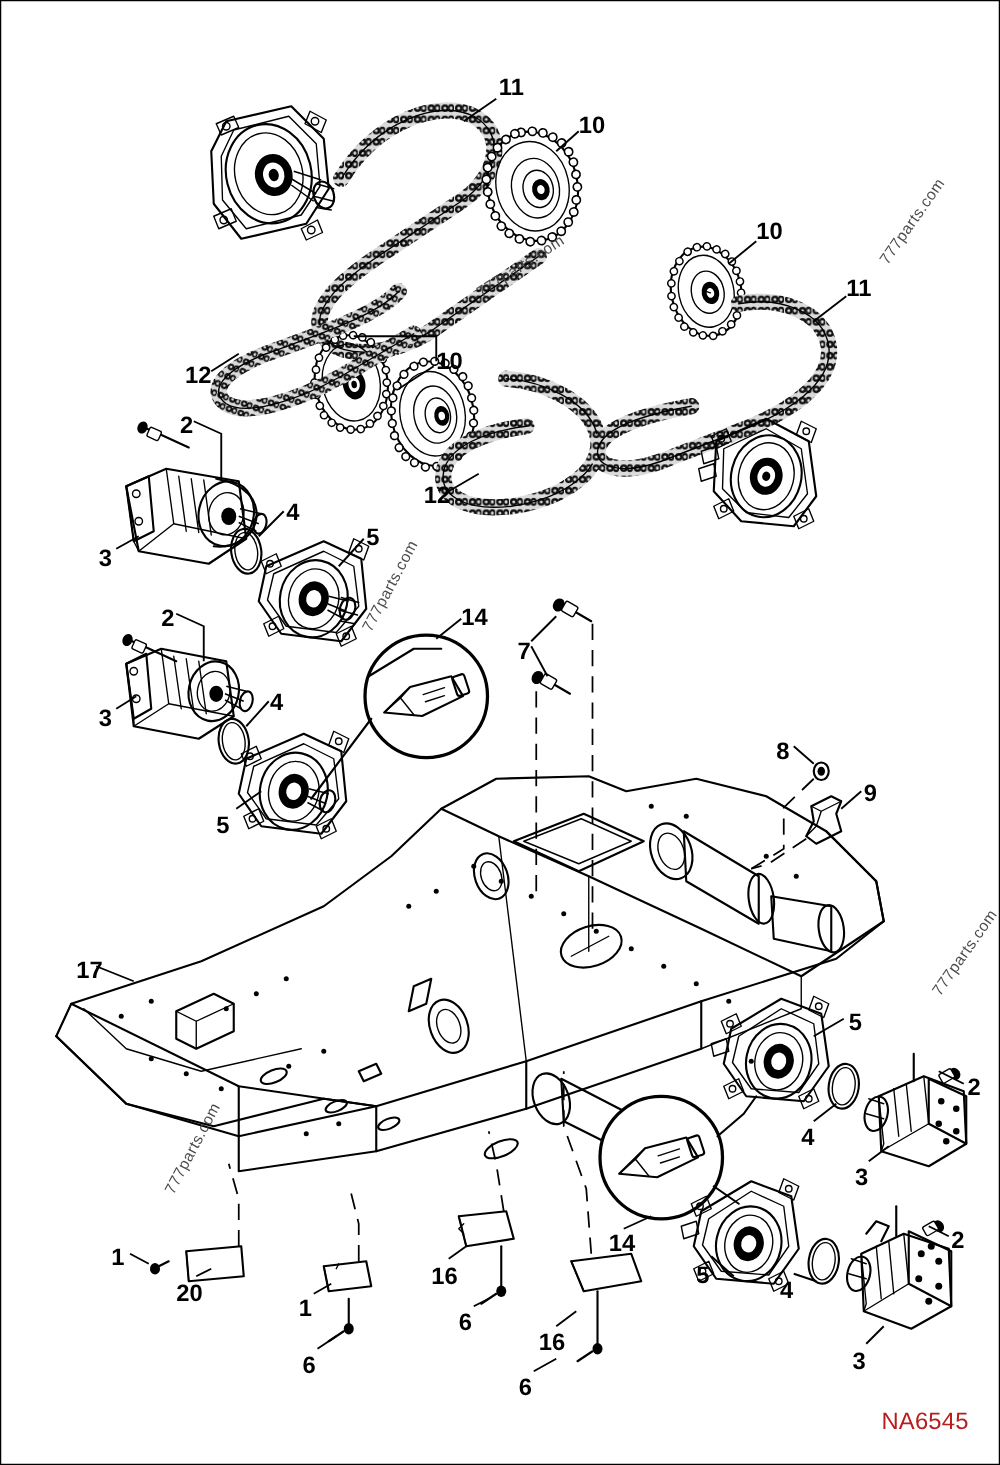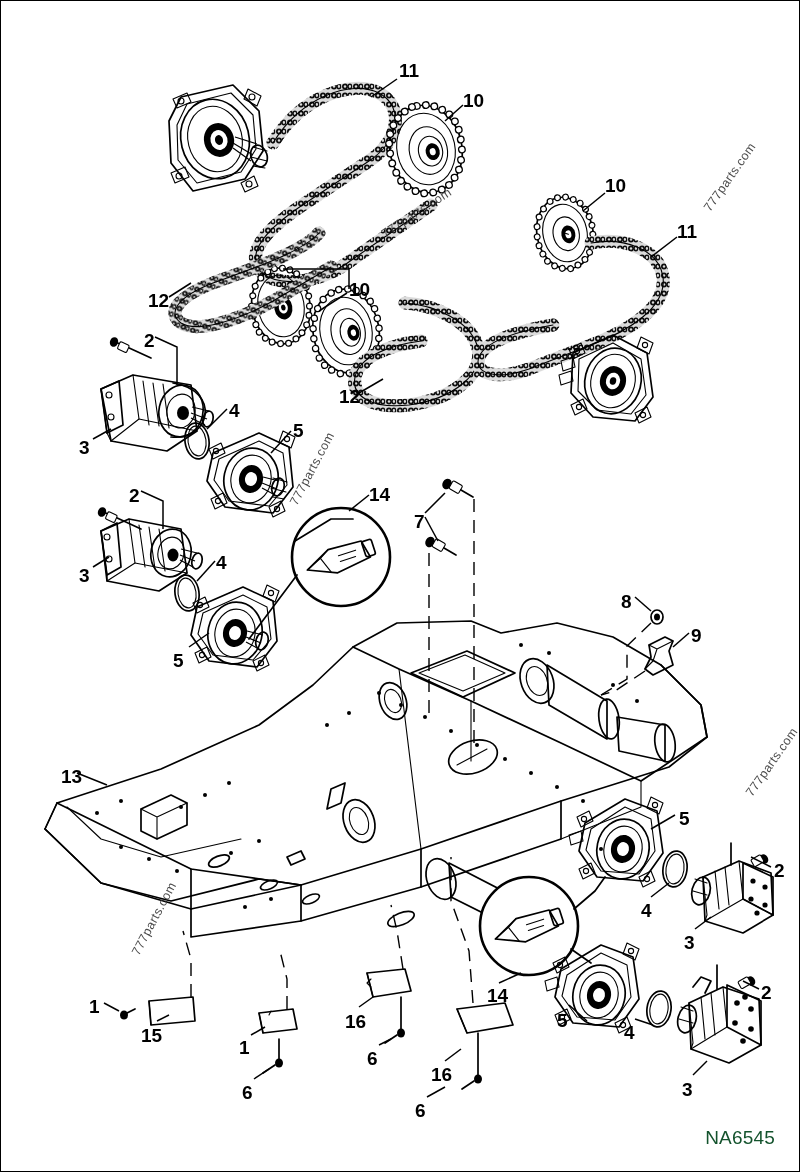--- a/index.html
+++ b/index.html
@@ -13,21 +13,21 @@
   svg.layer{position:absolute;left:0;top:0;width:800px;height:1172px;overflow:visible;}
   .callout{
     position:absolute;font-weight:bold;color:#000;font-size:19px;
     line-height:1;white-space:nowrap;user-select:none;
   }
   .wm{
     position:absolute;color:#3d3d3d;font-size:12.5px;white-space:nowrap;
     letter-spacing:.4px;opacity:.92;
   }
   #refcode{
-    position:absolute;right:24px;bottom:22px;font-size:19px;color:#14532d;
+    position:absolute;right:24px;bottom:22px;font-size:19px;color:#b91c1c;
     letter-spacing:.2px;
   }
   .ink{fill:none;stroke:#000;stroke-linecap:round;stroke-linejoin:round;}
   .thin{stroke-width:1.1;}
   .med{stroke-width:1.7;}
   .thick{stroke-width:2.6;}
   .lead{stroke:#000;stroke-width:1.5;fill:none;}
   .phant{stroke:#000;stroke-width:1.4;fill:none;stroke-dasharray:13 8;}
   .solidfill{fill:#000;stroke:none;}
   .white{fill:#fff;}
@@ -726,32 +726,32 @@
     <div class="callout" style="left:228px;top:400px">4</div>
     <div class="callout" style="left:292px;top:420px">5</div>
     <div class="callout" style="left:128px;top:485px">2</div>
     <div class="callout" style="left:78px;top:565px">3</div>
     <div class="callout" style="left:215px;top:552px">4</div>
     <div class="callout" style="left:172px;top:650px">5</div>
     <div class="callout" style="left:368px;top:484px">14</div>
     <div class="callout" style="left:413px;top:511px">7</div>
     <div class="callout" style="left:620px;top:591px">8</div>
     <div class="callout" style="left:690px;top:625px">9</div>
-    <div class="callout" style="left:60px;top:766px">13</div>
+    <div class="callout" style="left:60px;top:766px">17</div>
     <div class="callout" style="left:678px;top:808px">5</div>
     <div class="callout" style="left:773px;top:860px">2</div>
     <div class="callout" style="left:640px;top:900px">4</div>
     <div class="callout" style="left:683px;top:932px">3</div>
     <div class="callout" style="left:486px;top:985px">14</div>
     <div class="callout" style="left:556px;top:1010px">5</div>
     <div class="callout" style="left:760px;top:982px">2</div>
     <div class="callout" style="left:623px;top:1022px">4</div>
     <div class="callout" style="left:681px;top:1079px">3</div>
     <div class="callout" style="left:88px;top:996px">1</div>
-    <div class="callout" style="left:140px;top:1025px">15</div>
+    <div class="callout" style="left:140px;top:1025px">20</div>
     <div class="callout" style="left:238px;top:1037px">1</div>
     <div class="callout" style="left:241px;top:1082px">6</div>
     <div class="callout" style="left:344px;top:1011px">16</div>
     <div class="callout" style="left:366px;top:1048px">6</div>
     <div class="callout" style="left:430px;top:1064px">16</div>
     <div class="callout" style="left:414px;top:1100px">6</div>
 
     <div class="wm" style="left:700px;top:205px;transform:rotate(-55deg);transform-origin:left top;">777parts.com</div>
     <div class="wm" style="left:378px;top:228px;transform:rotate(-33deg);transform-origin:left top;">777parts.com</div>
     <div class="wm" style="left:286px;top:500px;transform:rotate(-62deg);transform-origin:left top;">777parts.com</div>

